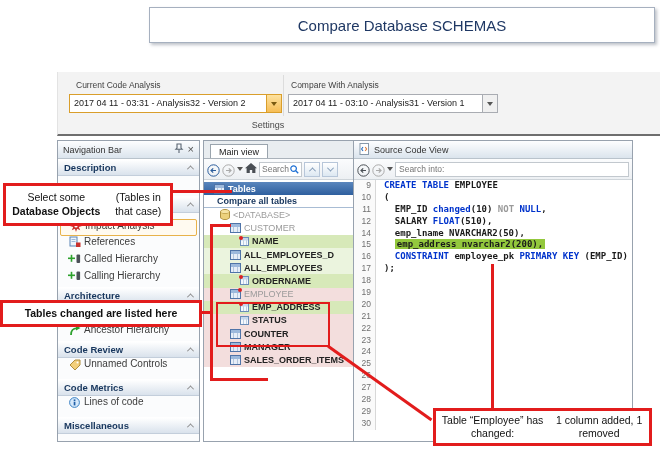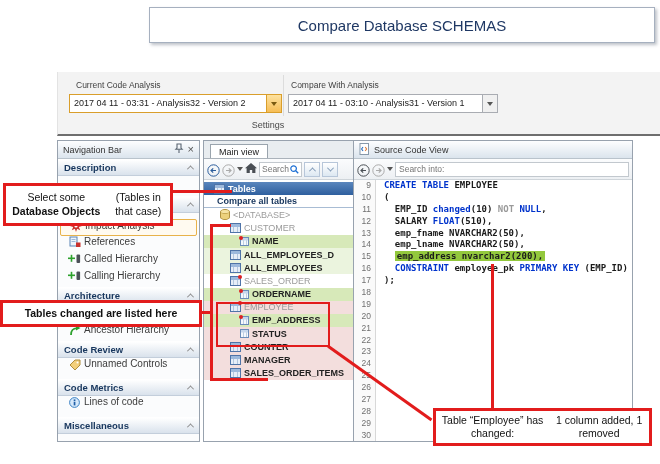--- a/index.html
+++ b/index.html
@@ -296,24 +296,20 @@
         <span>NAME</span>
       </div>
       <div class="tree-row lv2 bg-lightgreen">
         <span class="tico table"></span>
         <span>ALL_EMPLOYEES_D</span>
       </div>
       <div class="tree-row lv2 bg-lightgreen">
         <span class="tico table"></span>
         <span>ALL_EMPLOYEES</span>
       </div>
-      <div class="tree-row lv2 muted">
-        <span class="tico table-changed"></span>
-        <span>SALES_ORDER</span>
-      </div>
       <div class="tree-row lv3 bg-green">
         <span class="tico column-changed"></span>
         <span>ORDERNAME</span>
       </div>
       <div class="tree-row lv2 muted bg-pink">
         <span class="tico table-changed"></span>
         <span>EMPLOYEE</span>
       </div>
       <div class="tree-row lv3 bg-green">
         <span class="tico column-changed"></span>
@@ -357,21 +353,20 @@
           <path d="M4 6.5h4.6M6.8 4.3 9 6.5 6.8 8.7" fill="none" stroke="#aaa" stroke-width="1.2"></path>
         </svg></span>
     <span class="caret"></span>
     <input id="sv-search" placeholder="Search into:" style="">
   </div>
   <div id="code">
       <div class="code-line"><span class="ln">9</span><span class="code-text"><span class="k">CREATE TABLE</span><span class="t"> EMPLOYEE</span></span></div>
       <div class="code-line"><span class="ln">10</span><span class="code-text"><span class="t">(</span></span></div>
       <div class="code-line"><span class="ln">11</span><span class="code-text"><span class="t">  EMP_ID </span><span class="k">changed</span><span class="t">(10) </span><span class="g">NOT </span><span class="k">NULL</span><span class="t">,</span></span></div>
       <div class="code-line"><span class="ln">12</span><span class="code-text"><span class="t">  SALARY </span><span class="k">FLOAT</span><span class="t">(510),</span></span></div>
-      <div class="code-line"><span class="ln">13</span><span class="code-text"><span class="t">  emp_fname NVARCHAR2(50),</span></span></div>
       <div class="code-line"><span class="ln">14</span><span class="code-text"><span class="t">  emp_lname NVARCHAR2(50),</span></span></div>
       <div class="code-line"><span class="ln">15</span><span class="code-text">  <span class="hl"><span class="t">emp_address nvarchar2(200),</span></span></span></div>
       <div class="code-line"><span class="ln">16</span><span class="code-text"><span class="t">  </span><span class="k">CONSTRAINT</span><span class="t"> employee_pk </span><span class="k">PRIMARY KEY</span><span class="t"> (EMP_ID)</span></span></div>
       <div class="code-line"><span class="ln">17</span><span class="code-text"><span class="t">);</span></span></div>
       <div class="code-line"><span class="ln">18</span><span class="code-text"></span></div>
       <div class="code-line"><span class="ln">19</span><span class="code-text"></span></div>
       <div class="code-line"><span class="ln">20</span><span class="code-text"></span></div>
       <div class="code-line"><span class="ln">21</span><span class="code-text"></span></div>
       <div class="code-line"><span class="ln">22</span><span class="code-text"></span></div>
       <div class="code-line"><span class="ln">23</span><span class="code-text"></span></div>

